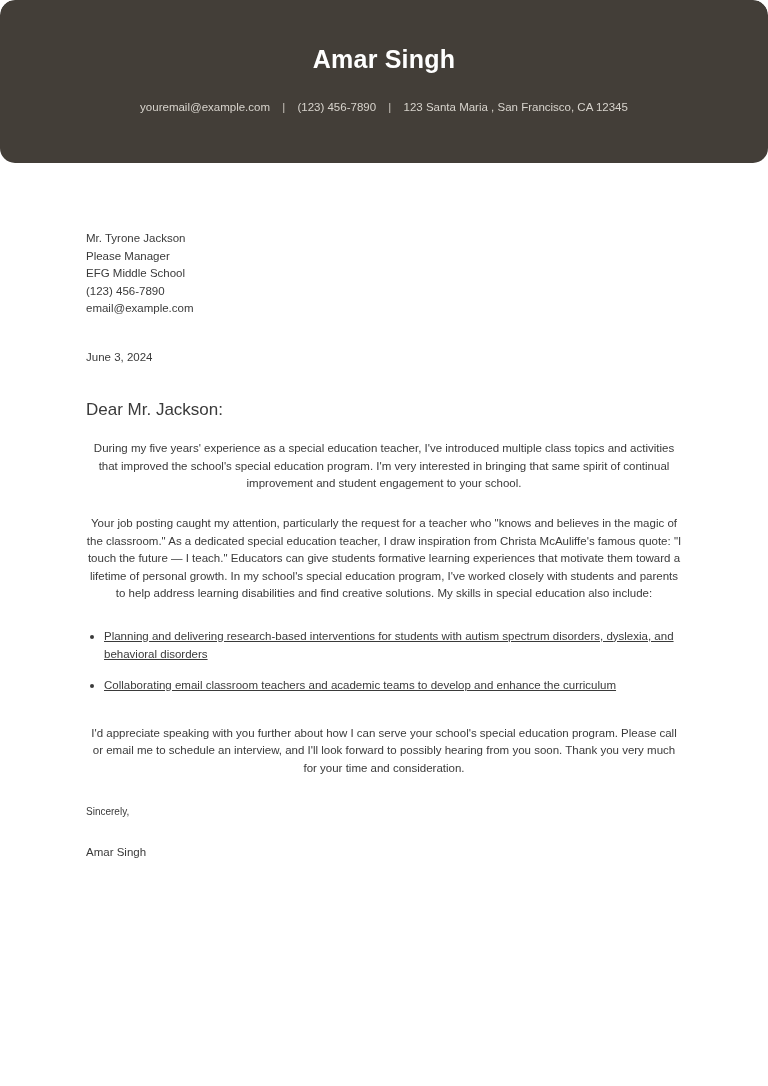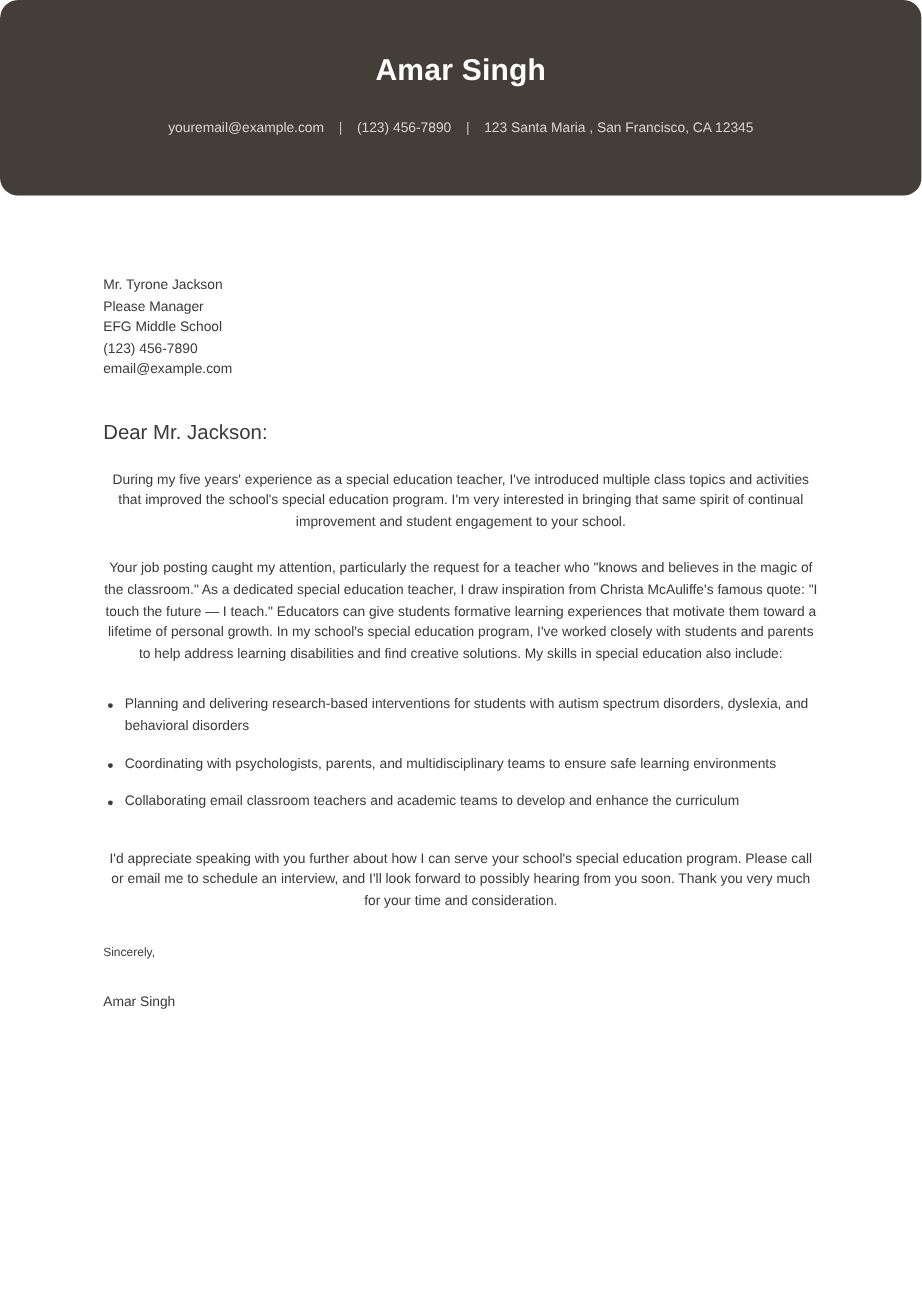--- a/index.html
+++ b/index.html
@@ -79,20 +79,21 @@
     margin: 25px 0 0 0;
     padding: 0;
     list-style: none;
   }
   .bullets li {
     position: relative;
     padding-left: 18px;
     margin-bottom: 14px;
     font-size: 11.5px;
     line-height: 17.6px;
+    text-decoration: underline;
   }
   .bullets li:last-child { margin-bottom: 0; }
   .bullets li::before {
     content: "";
     position: absolute;
     left: 4px;
     top: 7px;
     width: 4px;
     height: 4px;
     border-radius: 50%;
@@ -120,30 +121,30 @@
 <div class="letter">
 
   <div class="block-recipient">
     <div class="recipient-line">Mr. Tyrone Jackson</div>
     <div class="recipient-line">Please Manager</div>
     <div class="recipient-line">EFG Middle School</div>
     <div class="recipient-line">(123) 456-7890</div>
     <div class="recipient-line">email@example.com</div>
   </div>
 
+  <div class="block-date">June 3, 2024</div>
 
   <div class="salutation">Dear Mr. Jackson:</div>
 
   <p class="para">During my five years' experience as a special education teacher, I've introduced multiple class topics and activities that improved the school's special education program. I'm very interested in bringing that same spirit of continual improvement and student engagement to your school.</p>
 
   <p class="para">Your job posting caught my attention, particularly the request for a teacher who "knows and believes in the magic of the classroom." As a dedicated special education teacher, I draw inspiration from Christa McAuliffe's famous quote: "I touch the future — I teach." Educators can give students formative learning experiences that motivate them toward a lifetime of personal growth. In my school's special education program, I've worked closely with students and parents to help address learning disabilities and find creative solutions. My skills in special education also include:</p>
 
   <ul class="bullets">
     <li>Planning and delivering research-based interventions for students with autism spectrum disorders, dyslexia, and behavioral disorders</li>
-    <li>Coordinating with psychologists, parents, and multidisciplinary teams to ensure safe learning environments</li>
     <li>Collaborating email classroom teachers and academic teams to develop and enhance the curriculum</li>
   </ul>
 
   <p class="para para-closing">I'd appreciate speaking with you further about how I can serve your school's special education program. Please call or email me to schedule an interview, and I'll look forward to possibly hearing from you soon. Thank you very much for your time and consideration.</p>
 
   <div class="signoff">Sincerely,</div>
 
   <div class="signature-name">Amar Singh</div>
 
 </div>

